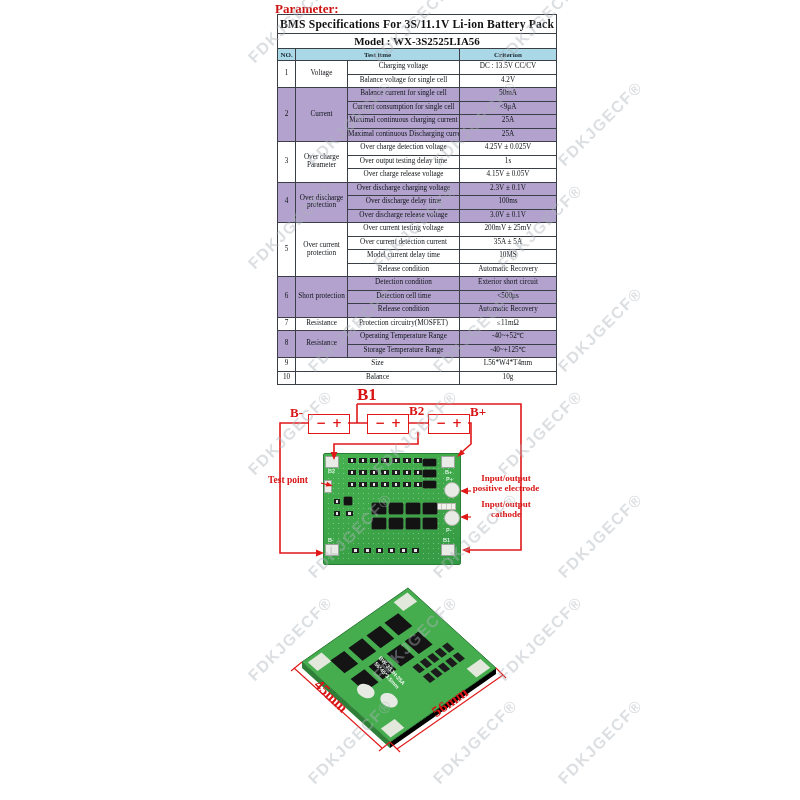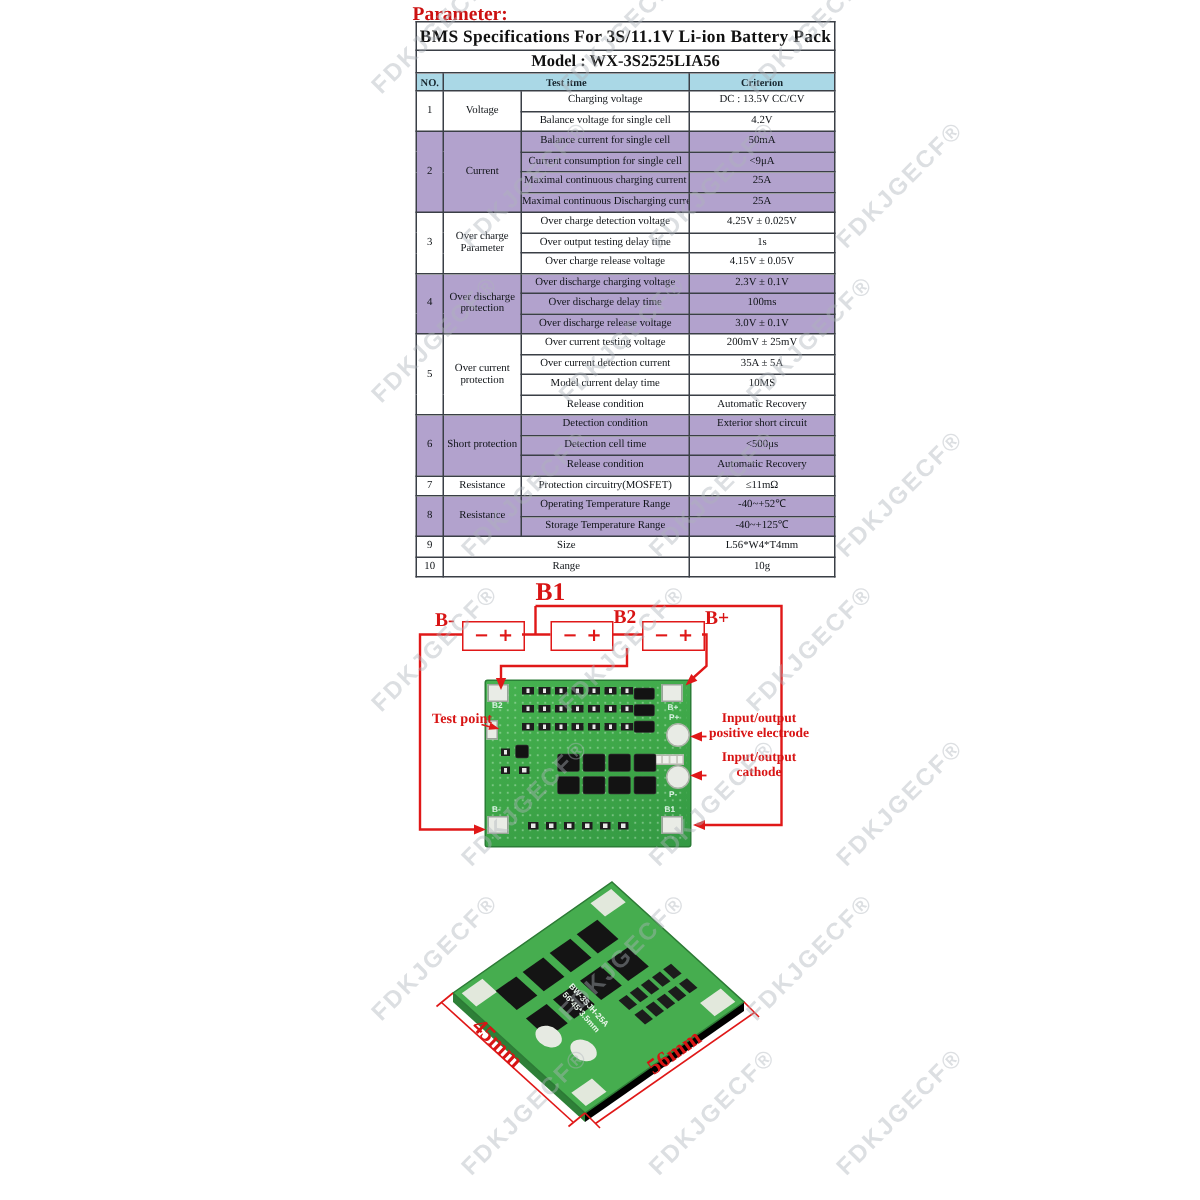--- a/index.html
+++ b/index.html
@@ -187,21 +187,21 @@
           <td class="item-cell">Storage Temperature Range</td>
           <td class="val-cell">-40~+125℃</td>
         </tr>
         <tr>
           <td class="no-cell" rowspan="1">9</td>
           <td class="item-cell" colspan="2">Size</td>
           <td class="val-cell">L56*W4*T4mm</td>
         </tr>
         <tr>
           <td class="no-cell" rowspan="1">10</td>
-          <td class="item-cell" colspan="2">Range</td>
+          <td class="item-cell" colspan="2">Balance</td>
           <td class="val-cell">10g</td>
         </tr>
       </tbody>
   </table>
 
   <div class="redlbl" style="left:357px;top:386px;font-size:17px;">B1</div>
   <div class="redlbl" style="left:290px;top:406px;font-size:13px;">B-</div>
   <div class="redlbl" style="left:409px;top:404px;font-size:13px;">B2</div>
   <div class="redlbl" style="left:470px;top:405px;font-size:13px;">B+</div>
 
@@ -211,21 +211,21 @@
   </div>
   <div class="batt" style="left:367px;top:414px;">
     <span class="neg">−</span>
     <span class="pos">+</span>
   </div>
   <div class="batt" style="left:428px;top:414px;">
     <span class="neg">−</span>
     <span class="pos">+</span>
   </div>
 
-  <div class="redlbl" style="left:288px;top:475px;font-size:9.5px;">Test point</div>
+  <div class="redlbl" style="left:268px;top:475px;font-size:9.5px;">Test point</div>
   <div class="redlbl" style="left:471px;top:474px;width:70px;font-size:9px;text-align:center;">Input/output positive electrode</div>
   <div class="redlbl" style="left:471px;top:500px;width:70px;font-size:9px;text-align:center;">Input/output cathode</div>
 
   <div id="pcb">
     <div class="dots"></div>
     <div class="pad" style="left:1px;top:2px;width:14px;height:12px;"></div>
     <div class="pad" style="left:1px;top:90px;width:14px;height:12px;"></div>
     <div class="pad" style="left:117px;top:2px;width:14px;height:12px;"></div>
     <div class="pad" style="left:117px;top:90px;width:14px;height:12px;"></div>
     <div class="pad" style="left:0px;top:26px;width:8px;height:13px;"></div>

